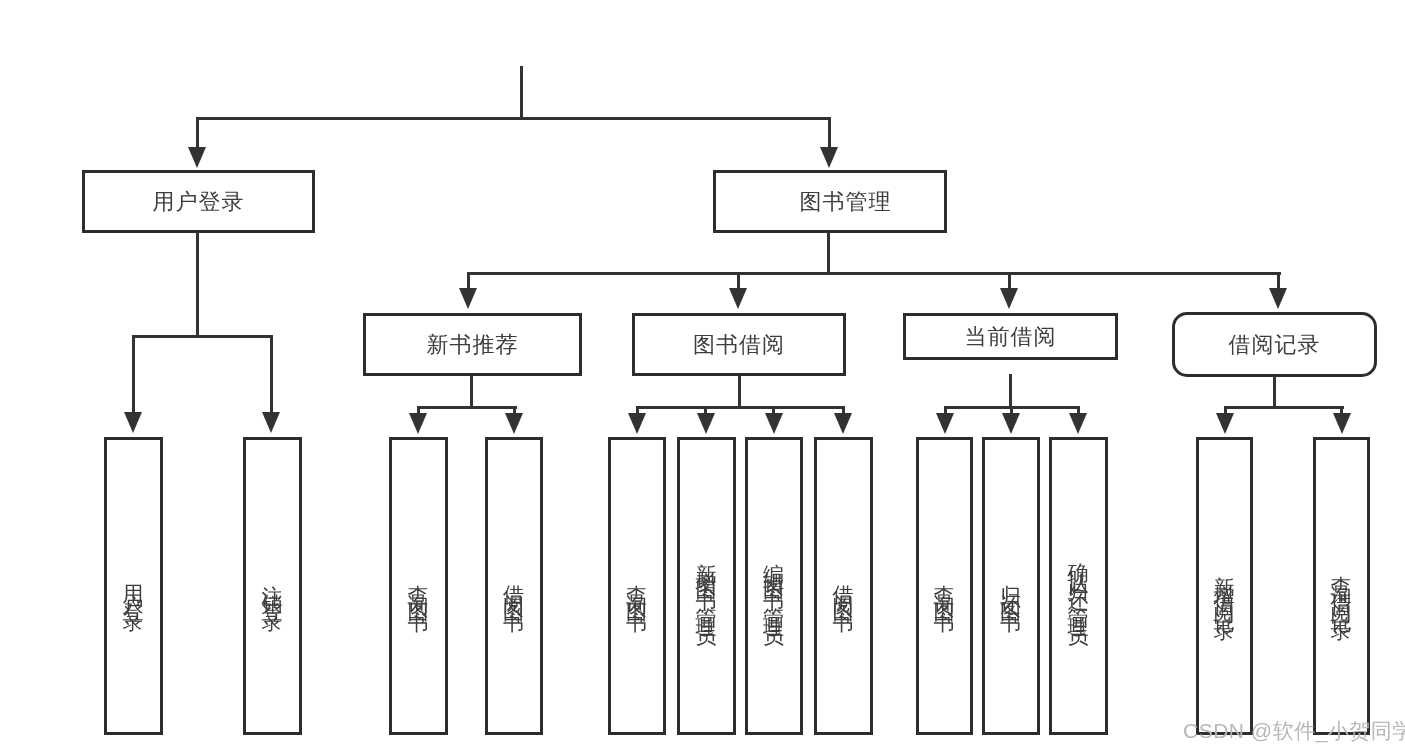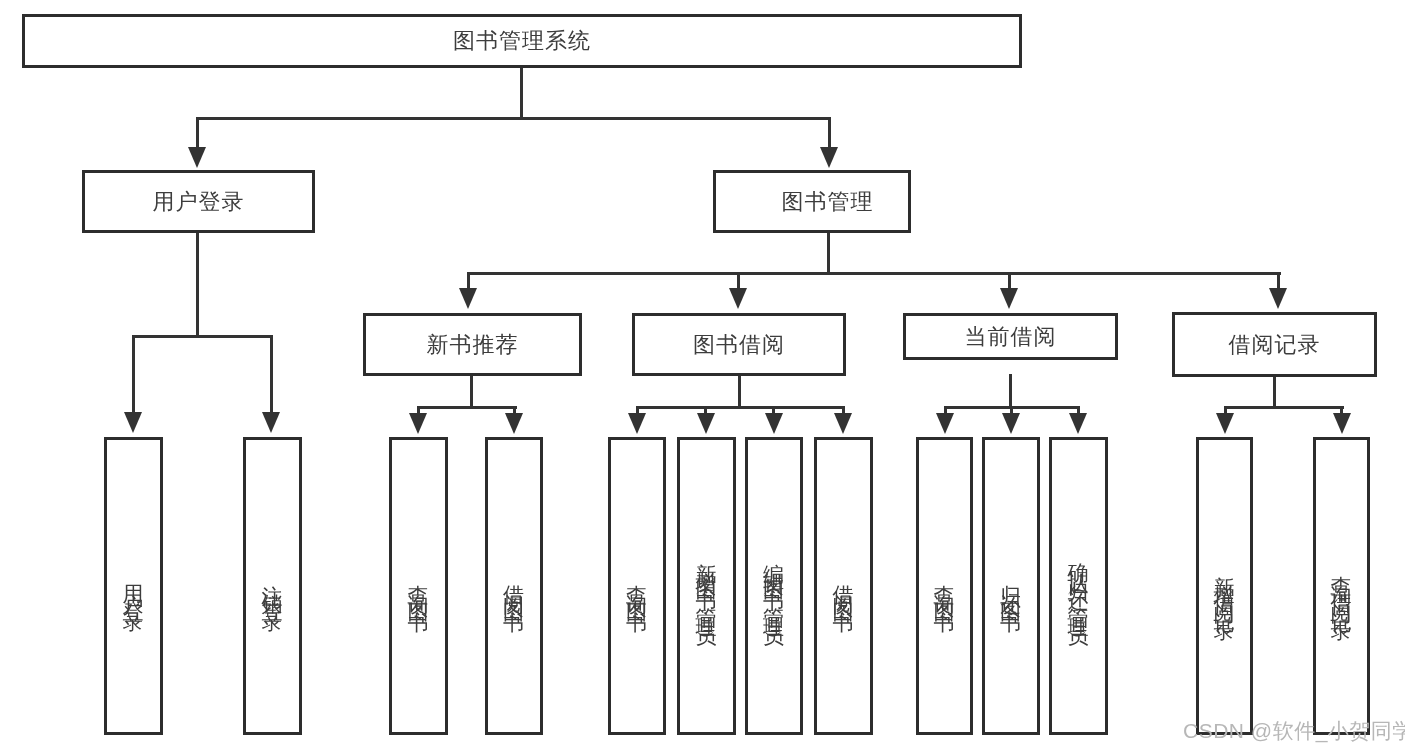--- a/index.html
+++ b/index.html
@@ -30,35 +30,32 @@
   .watermark{
     position:absolute;left:1183px;top:717px;z-index:5;
     font-size:21px;color:#b7b7b7;letter-spacing:0.5px;white-space:nowrap;
   }
 </style>
 </head>
 <body>
 
 <div class="canvas">
 
-  <div class="box hbox" style="left:22px;top:14px;width:1000px;height:54px;">
-    <span>图书管理系统</span>
-  </div>
 
   <div class="vline" style="left:520px;top:66px;height:53px;"></div>
   <div class="hline" style="left:197px;top:117px;width:634px;"></div>
   <div class="vline" style="left:196px;top:117px;height:32px;"></div>
   <div class="arrow" style="left:188px;top:147px;"></div>
   <div class="vline" style="left:828px;top:117px;height:32px;"></div>
   <div class="arrow" style="left:820px;top:147px;"></div>
 
   <div class="box hbox" style="left:82px;top:170px;width:233px;height:63px;">
     <span>用户登录</span>
   </div>
-  <div class="box hbox" style="left:713px;top:170px;width:198px;height:63px;padding-left:31px;">
+  <div class="box hbox" style="left:713px;top:170px;width:234px;height:63px;padding-left:31px;">
     <span>图书管理</span>
   </div>
 
   <div class="vline" style="left:196px;top:231px;height:106px;"></div>
   <div class="hline" style="left:132px;top:335px;width:141px;"></div>
   <div class="vline" style="left:132px;top:335px;height:78px;"></div>
   <div class="arrow" style="left:124px;top:412px;"></div>
   <div class="vline" style="left:270px;top:335px;height:78px;"></div>
   <div class="arrow" style="left:262px;top:412px;"></div>
 
@@ -75,21 +72,21 @@
 
   <div class="box hbox" style="left:632px;top:313px;width:214px;height:63px;">
     <span>图书借阅</span>
   </div>
   <div class="box hbox" style="left:363px;top:313px;width:219px;height:63px;">
     <span>新书推荐</span>
   </div>
   <div class="box hbox" style="left:903px;top:313px;width:215px;height:47px;">
     <span>当前借阅</span>
   </div>
-  <div class="box hbox" style="left:1172px;top:312px;width:205px;height:65px;">
+  <div class="box hbox" style="left:1172px;top:312px;width:205px;height:65px;border-radius:15px;">
     <span>借阅记录</span>
   </div>
 
   <div class="vline" style="left:470px;top:374px;height:35px;"></div>
   <div class="hline" style="left:417px;top:406px;width:100px;"></div>
   <div class="vline" style="left:417px;top:406px;height:9px;"></div>
   <div class="arrow" style="left:409px;top:413px;"></div>
   <div class="vline" style="left:513px;top:406px;height:9px;"></div>
   <div class="arrow" style="left:505px;top:413px;"></div>
 

